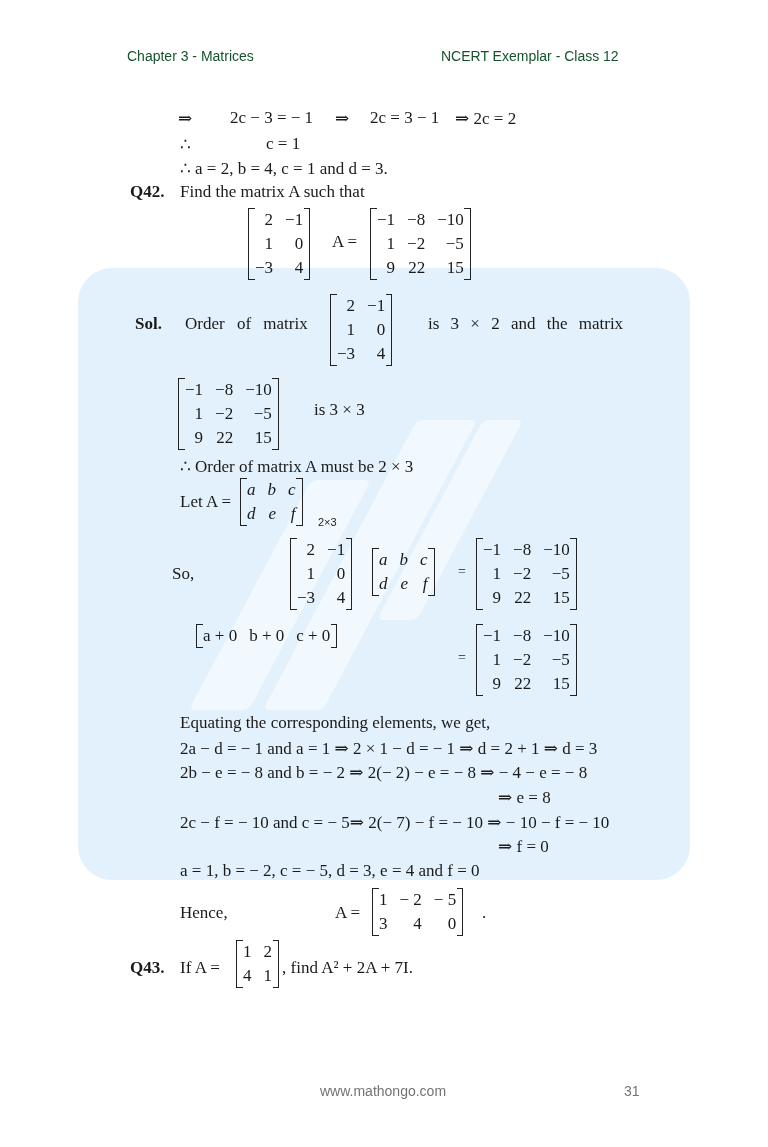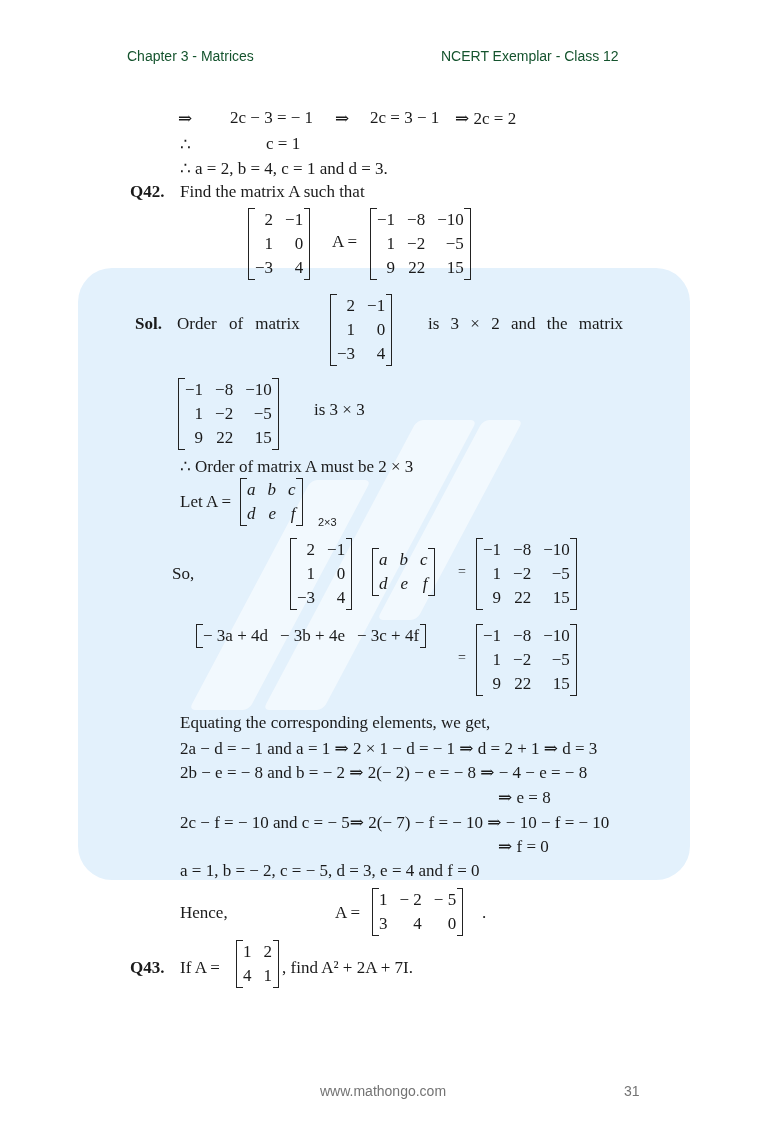--- a/index.html
+++ b/index.html
@@ -78,21 +78,21 @@
         <tr>
           <td>9</td>
           <td>22</td>
           <td>15</td>
         </tr>
       </tbody>
     </table>
 </div>
 
 <div class="t b" style="left:135px; top:314px">Sol.</div>
-<div class="t" style="left:177px; top:314px; word-spacing:8px">Order of matrix</div>
+<div class="t" style="left:185px; top:314px; word-spacing:8px">Order of matrix</div>
 <div class="mx" style="left:330px; top:294px">
   <table>
       <tbody id="m-s32">
         <tr>
           <td>2</td>
           <td>−1</td>
         </tr>
         <tr>
           <td>1</td>
           <td>0</td>
@@ -204,23 +204,23 @@
           <td>15</td>
         </tr>
       </tbody>
     </table>
 </div>
 
 <div class="mx" style="left:196px; top:624px">
   <table>
       <tbody id="m-prod">
         <tr>
-          <td>− 3a + 4d</td>
-          <td>− 3b + 4e</td>
-          <td>− 3c + 4f</td>
+          <td>a + 0</td>
+          <td>b + 0</td>
+          <td>c + 0</td>
         </tr>
       </tbody>
     </table>
 </div>
 <div class="t" style="left:458px; top:650px; font-size:14px">=</div>
 <div class="mx" style="left:476px; top:624px">
   <table>
       <tbody id="m-prod2">
         <tr>
           <td>−1</td>

